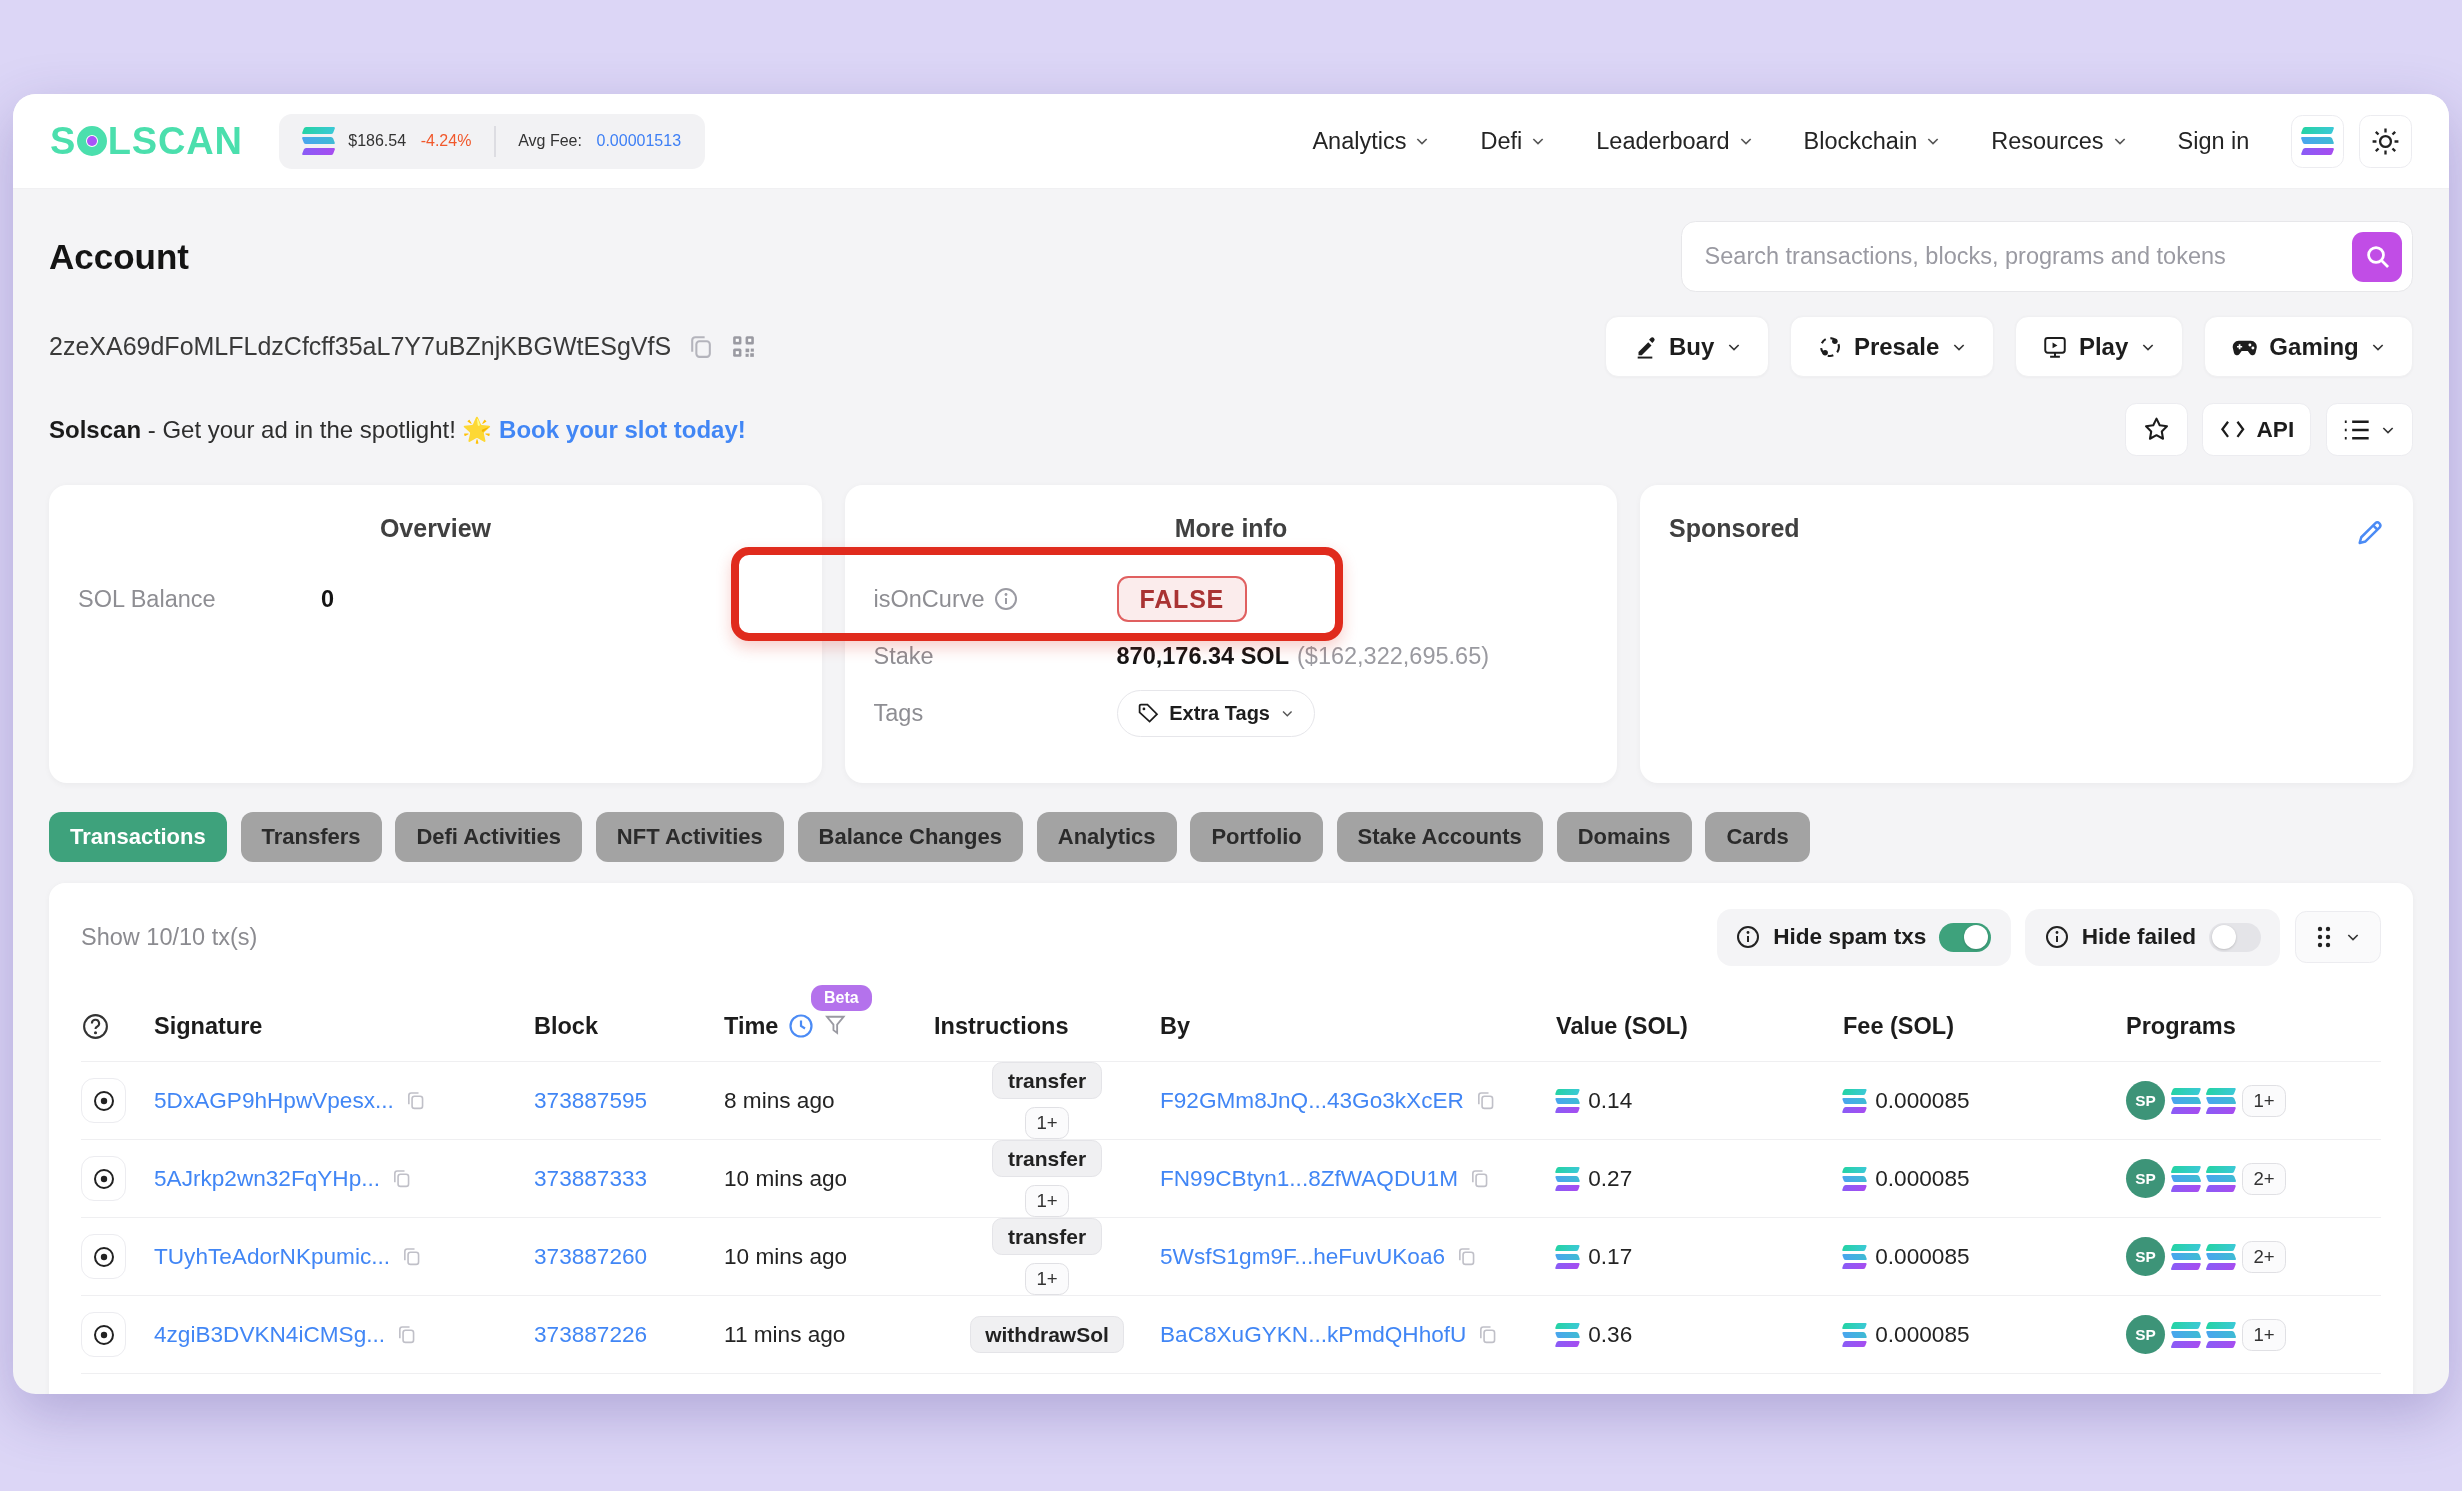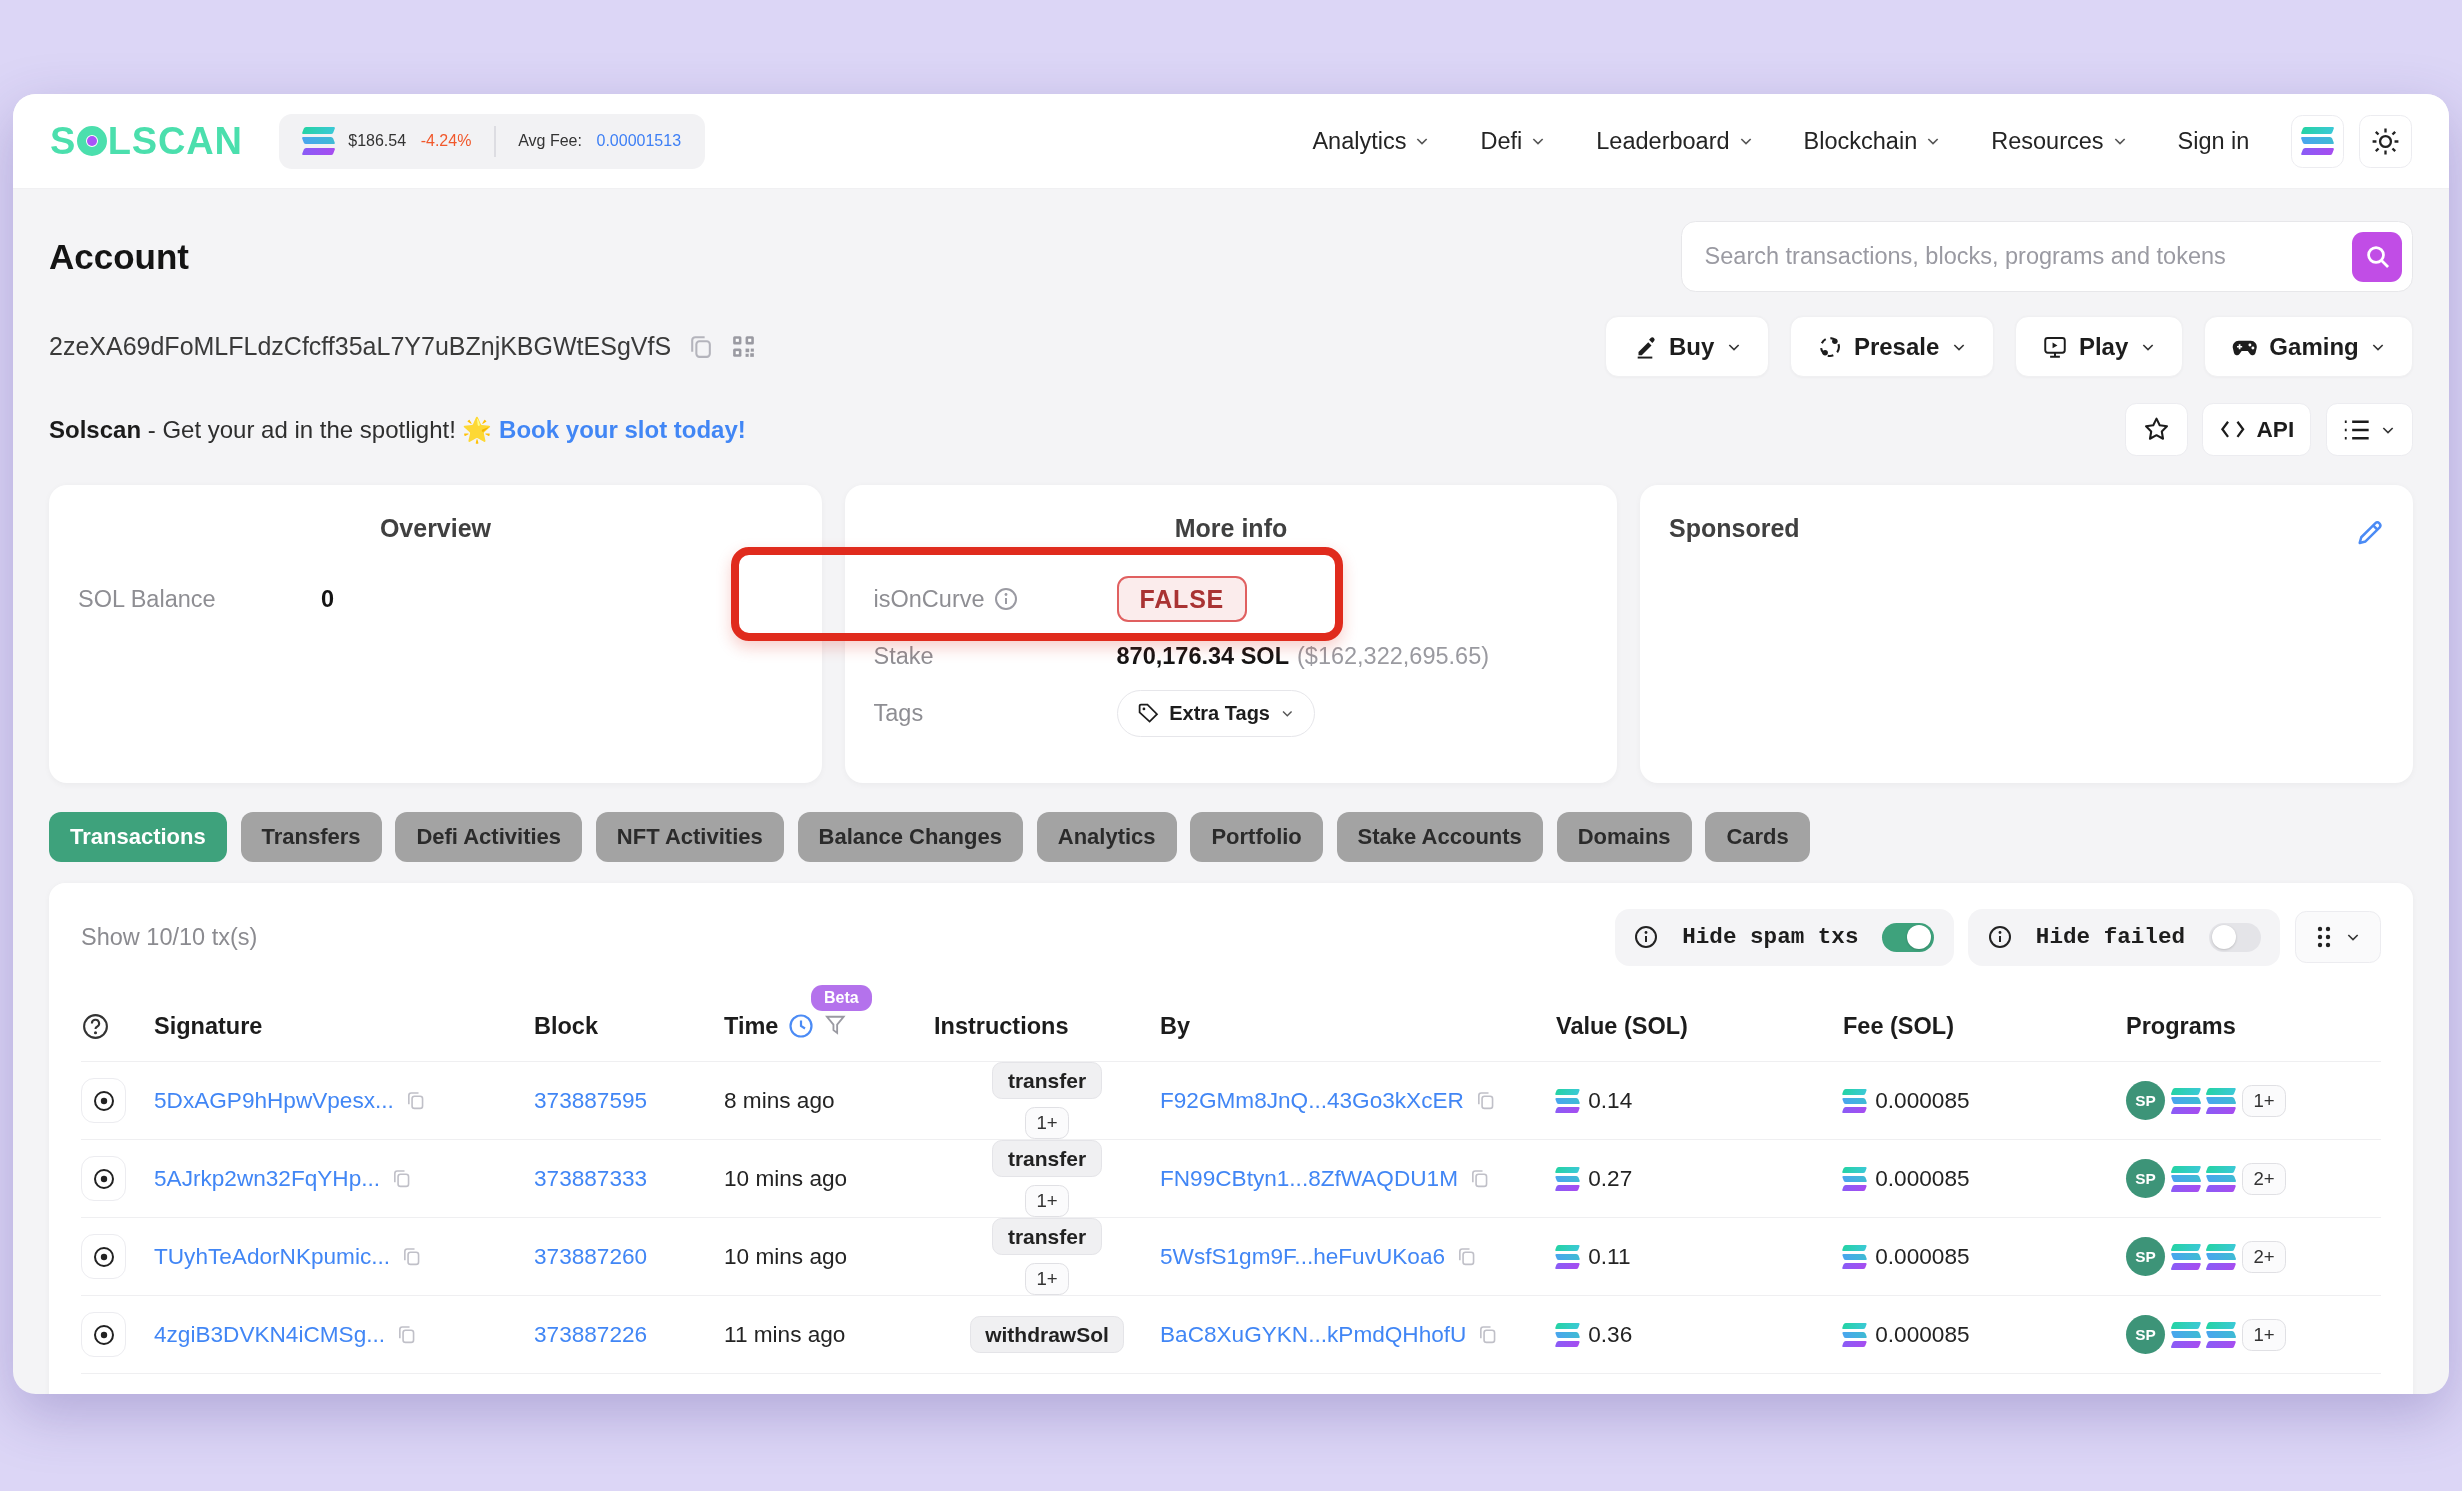--- a/index.html
+++ b/index.html
@@ -97,21 +97,21 @@
     align-items:center; font-size:22px; font-weight:700; color:#2b2b2b; cursor:pointer; white-space:nowrap; }
   .tab.active { background:#3EA27C; color:#fff; }
 
   
   .table-card { margin-top:21px; background:#fff; border-radius:16px; padding:24px 32px 0;
     height:566px; box-shadow:0 1.6px 6.5px rgba(0,0,0,.04); }
   .tbl-top { display:flex; justify-content:space-between; align-items:center; height:60px; }
   .show-txt { color:#8b8b90; font-size:23.5px; }
   .tbl-controls { display:flex; gap:14.6px; align-items:center; }
   .ctl-pill { height:57px; background:#F4F4F6; border-radius:14.6px; display:flex; align-items:center;
-    gap:24px; padding:0 19.4px; font-size:22.6px; font-weight:700; color:#1d1d1d; cursor:pointer;font-family:Liberation Mono, monospace; }
+    gap:13px; padding:0 19.4px; font-size:22.6px; font-weight:700; color:#1d1d1d; cursor:pointer; }
   .toggle { width:52px; height:29px; border-radius:14.6px; position:relative; }
   .toggle.on { background:#3EA27C; }
   .toggle.off { background:#E4E4E8; }
   .toggle .knob { position:absolute; top:2.4px; width:24px; height:24px; border-radius:50%;
     background:#fff; box-shadow:0 0.8px 2.4px rgba(0,0,0,.2); }
   .toggle.on .knob { right:3.2px; } .toggle.off .knob { left:3.2px; }
   .ctl-grid { height:52px; width:86px; border:0.8px solid #ececf0; background:#fafafb; border-radius:11.3px;
     display:flex; align-items:center; justify-content:center; gap:11.3px; cursor:pointer; }
 
   .grid-row { display:grid; grid-template-columns:73px 380px 190px 210px 226px 396px 287px 283px 1fr;
@@ -625,21 +625,21 @@
               <rect x="10" y="9" width="13" height="15" rx="3" fill="none" stroke="#c0c0c8" stroke-width="2"></rect>
               <path d="M6 19V8a3 3 0 0 1 3-3h9" fill="none" stroke="#c0c0c8" stroke-width="2"></path>
             </svg>
           </div>
         <div class="val-cell">
             <span class="sol sol-sm">
               <i></i>
               <i></i>
               <i></i>
             </span>
-            <span>0.11</span>
+            <span>0.17</span>
           </div>
         <div class="val-cell">
             <span class="sol sol-sm">
               <i></i>
               <i></i>
               <i></i>
             </span>
             <span>0.000085</span>
           </div>
         <div class="progs">

